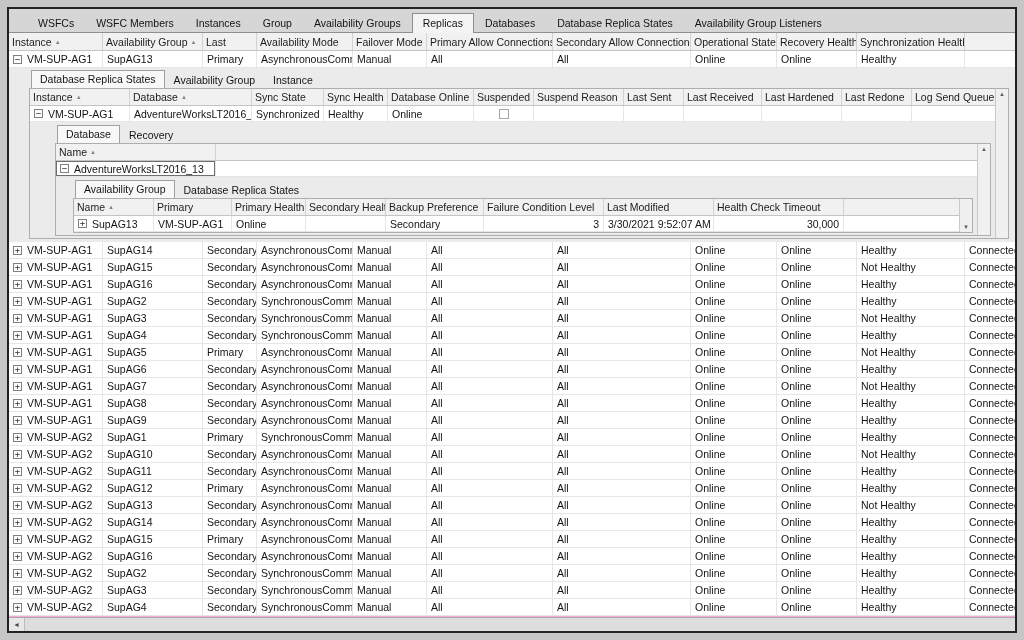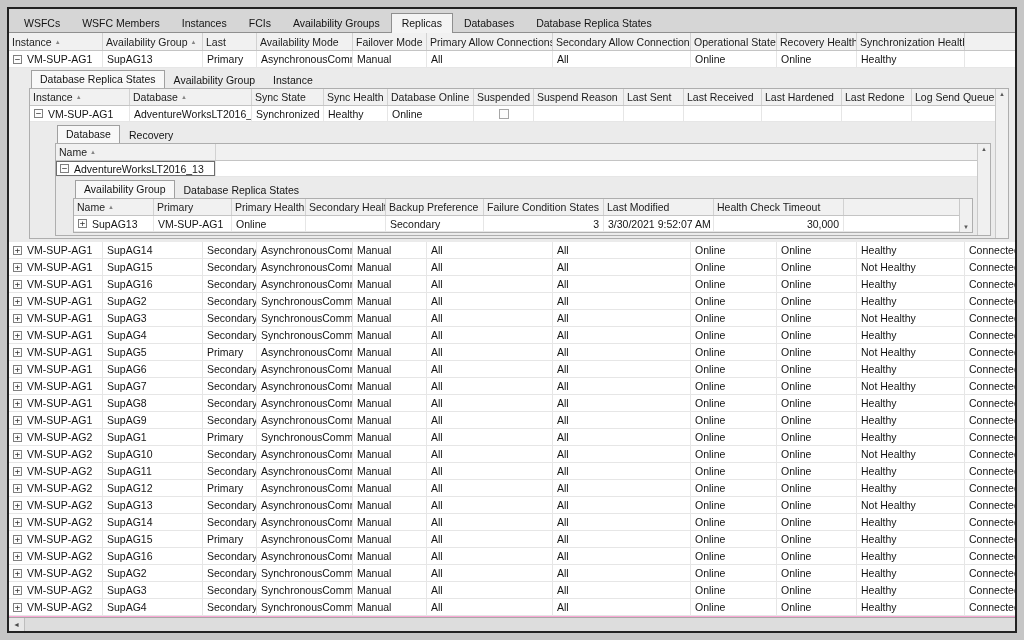--- a/index.html
+++ b/index.html
@@ -9,21 +9,21 @@
     background: #c6c6c6;
     font-family: "Liberation Sans", "DejaVu Sans", sans-serif;
     font-size: 10.5px; color: #141414;
   }
   .frame {
     position: absolute; left: 7px; top: 7px; right: 7px; bottom: 7px;
     border: 2px solid #222222; background: #d6d6d6;
     display: flex; flex-direction: column; overflow: hidden;
   }
   
-  .tabbar { flex: 0 0 23px; display: flex; align-items: flex-end; padding-left: 4px; text-align: right; }
+  .tabbar { flex: 0 0 23px; display: flex; align-items: flex-end; padding-left: 18px; text-align: right; }
   .tab { padding: 4px 11px 3px; white-space: nowrap; cursor: default; }
   .tab.active {
     background: #f4f4f4; border: 1px solid #8f8f8f; border-bottom: none;
     padding: 3px 10px 4px; margin-bottom: -1px; position: relative; z-index: 2;
   }
   
   .gridwrap {
     flex: 1 1 auto; background: #f9a8d4; border-top: 1px solid #8f8f8f;
     display: flex; flex-direction: column; overflow: hidden;
   }
@@ -87,25 +87,26 @@
 </style>
 </head>
 <body>
 
 <div class="frame">
 
   <div class="tabbar">
     <div class="tab">WSFCs</div>
     <div class="tab">WSFC Members</div>
     <div class="tab">Instances</div>
-    <div class="tab">FCIs</div>
+    <div class="tab">Group</div>
     <div class="tab">Availability Groups</div>
     <div class="tab active">Replicas</div>
     <div class="tab">Databases</div>
     <div class="tab">Database Replica States</div>
+    <div class="tab">Availability Group Listeners</div>
   </div>
 
   <div class="gridwrap">
 
     <div class="hrow">
       <div class="hcell c0">
         <span>Instance</span>
         <span class="sort">▲</span>
       </div>
       <div class="hcell c1">
@@ -312,21 +313,21 @@
                         <div class="hcell a2">
                             <span>Primary Health</span>
                           </div>
                         <div class="hcell a3">
                             <span>Secondary Health</span>
                           </div>
                         <div class="hcell a4">
                             <span>Backup Preference</span>
                           </div>
                         <div class="hcell a5">
-                            <span>Failure Condition States</span>
+                            <span>Failure Condition Level</span>
                           </div>
                         <div class="hcell a6">
                             <span>Last Modified</span>
                           </div>
                         <div class="hcell a7">
                             <span>Health Check Timeout</span>
                           </div>
                         <div class="hcell fill"></div>
                       </div>
                       <div class="row dr">

